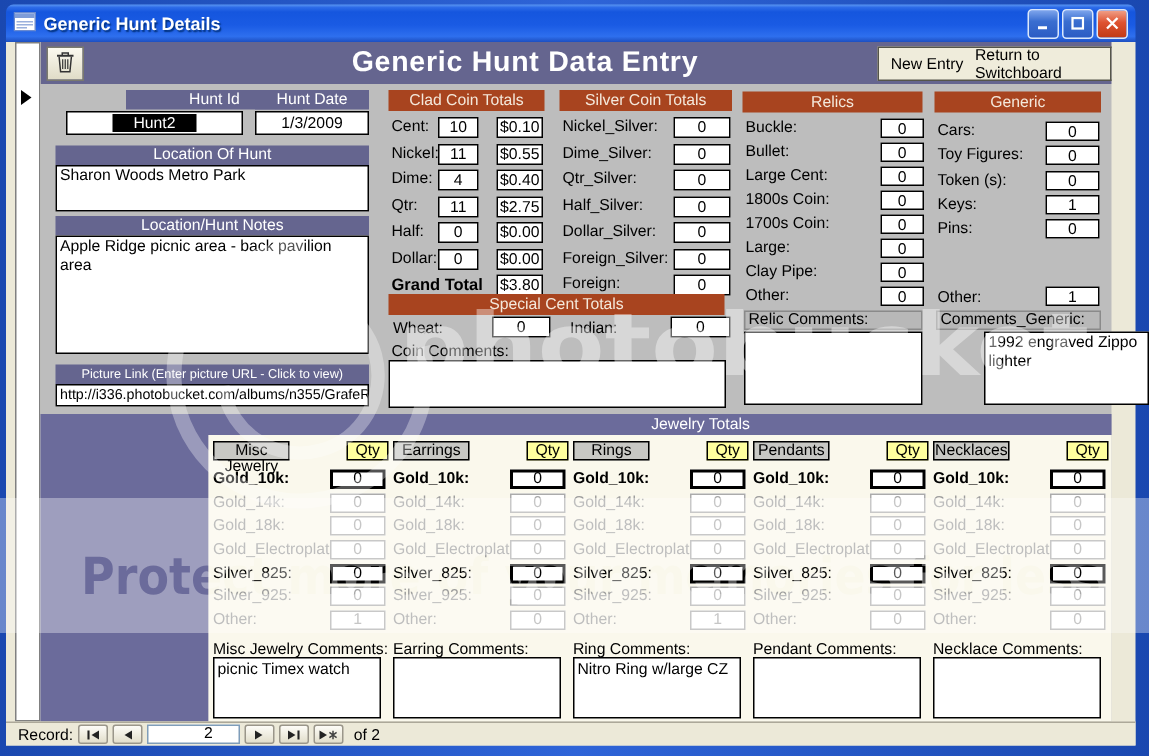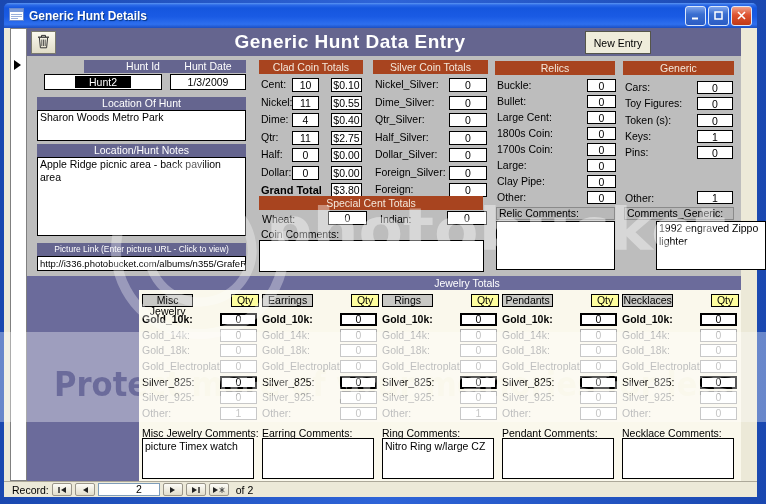--- a/index.html
+++ b/index.html
@@ -130,20 +130,21 @@
   <div class="trash">
     <span><svg width="13" height="15" viewBox="0 0 13 15">
           <path d="M1 3.2h11" stroke="#333" stroke-width="1.3"></path>
           <path d="M4.5 3V1.4h4V3" stroke="#333" fill="none"></path>
           <path d="M2.4 3.8l1 10h6.2l1-10" stroke="#333" fill="none"></path>
           <path d="M4.8 5.5v6.5M6.5 5.5v6.5M8.2 5.5v6.5" stroke="#333" stroke-width="0.8"></path>
         </svg></span>
   </div>
   <div class="form-title">Generic Hunt Data Entry</div>
   <div class="hbtn" id="btn-new">New Entry</div>
+  <div class="hbtn" id="btn-return">Return to Switchboard</div>
 
   <div class="formbody"></div>
 
   <div class="ph" style="left:44px;top:60px;width:118px;margin-left:40px;">Hunt Id</div>
   <div class="inp ctr" style="left:44px;top:74px;width:118px;height:16px;line-height:14px;"><span style="background:#000;color:#fff;padding:0 14px;">Hunt2</span></div>
   <div class="ph" style="left:170px;top:60px;width:76px;">Hunt Date</div>
   <div class="inp ctr" style="left:170px;top:74px;width:76px;height:16px;line-height:14px;">1/3/2009</div>
 
   <div class="ph" style="left:37px;top:97px;width:209px;">Location Of Hunt</div>
   <div class="inp" style="left:37px;top:110px;width:209px;height:31px;">Sharon Woods Metro Park</div>
@@ -368,21 +369,21 @@
               <span>Silver_925:</span>
               <span class="jbox">0</span>
             </div>
 
             <div class="jrow st-dim">
               <span>Other:</span>
               <span class="jbox">1</span>
             </div>
           </div>
         <div class="jcl">Misc Jewelry Comments:</div>
-        <div class="jcb">picture Timex watch</div>
+        <div class="jcb">picnic Timex watch</div>
       </div>
 
       <div class="jwcol">
         <div class="jwhead">
           <span class="jwname">Earrings</span>
           <span class="jwqty">Qty</span>
         </div>
         <div class="jrows">
 
             <div class="jrow st-bold">

